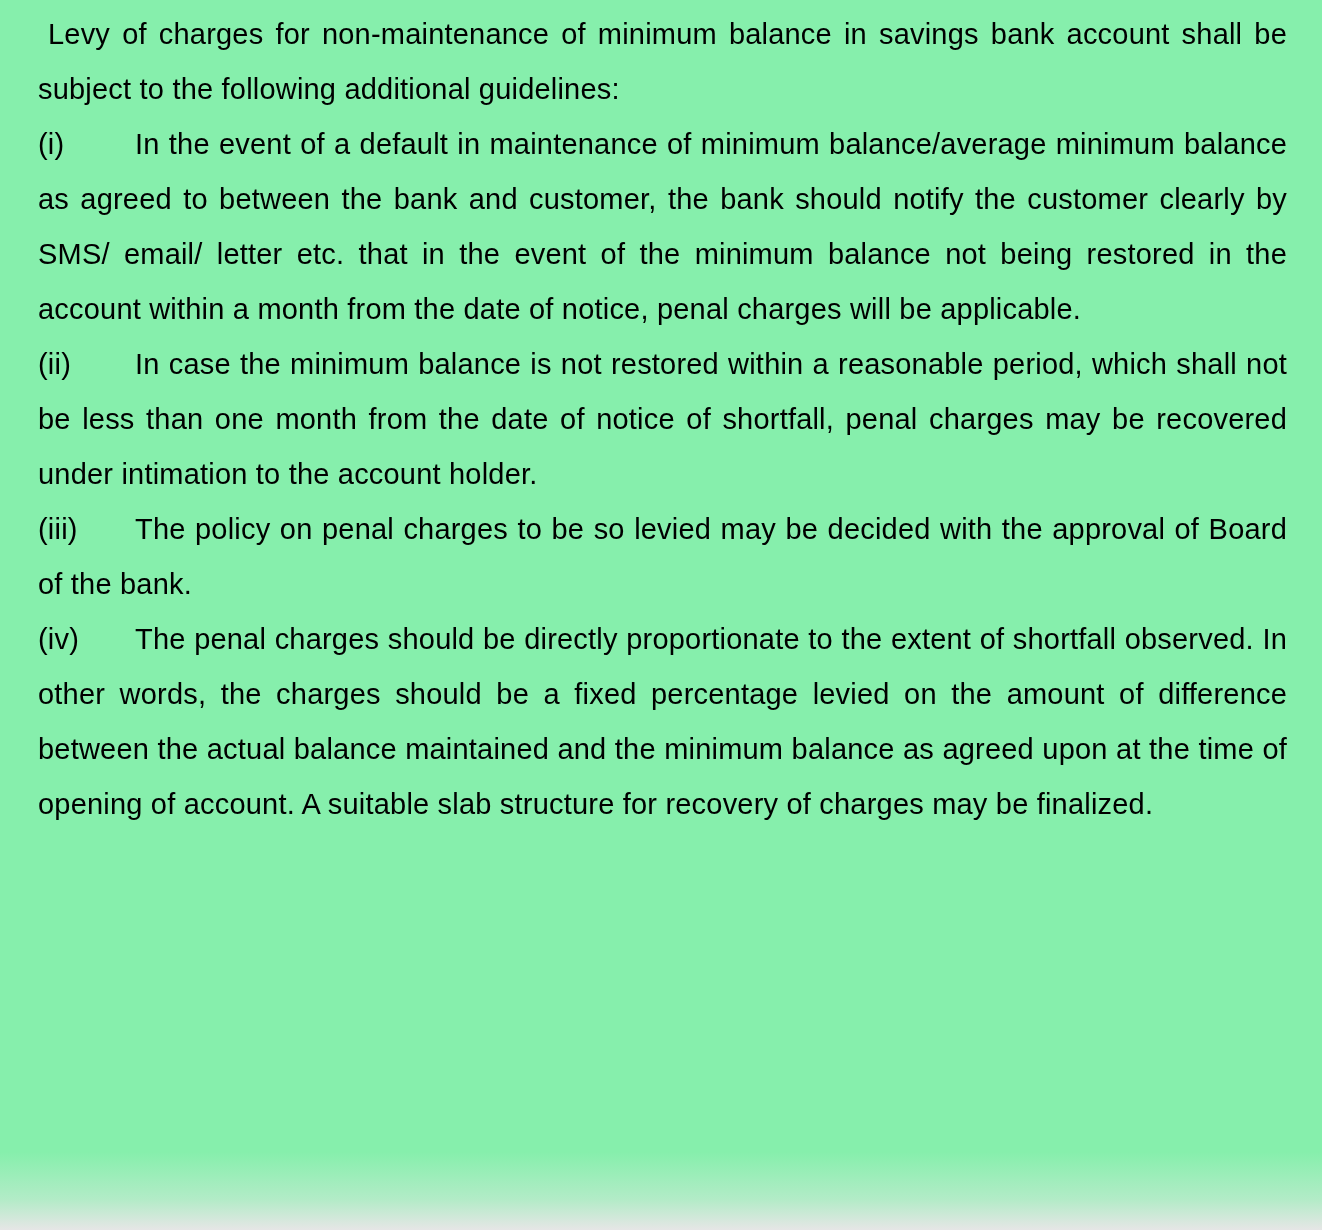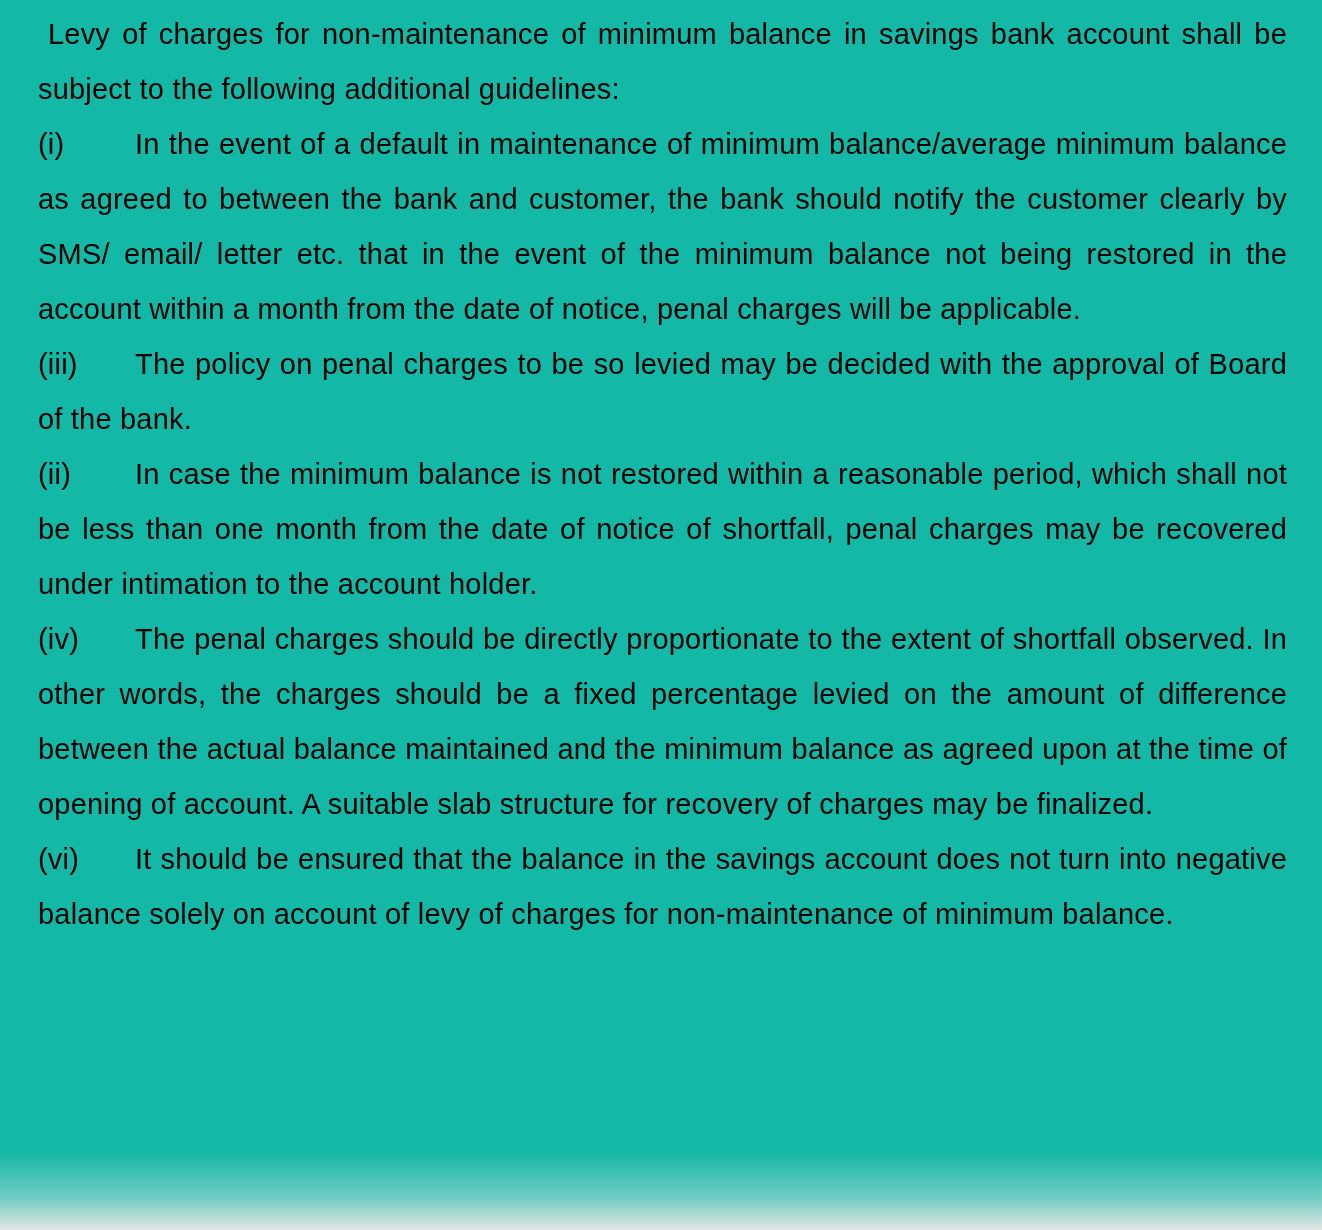--- a/index.html
+++ b/index.html
@@ -4,21 +4,21 @@
 <style>
   html, body {
     margin: 0;
     padding: 0;
     background: #ffffff;
   }
   .page {
     position: relative;
     width: 1322px;
     height: 1230px;
-    background: #14b8a6;
+    background: #86efac;
     overflow: hidden;
     box-sizing: border-box;
   }
   .doc {
     font-family: "Liberation Sans", "DejaVu Sans", sans-serif;
     font-size: 29px;
     line-height: 55px;
     color: #000000;
     text-align: justify;
     padding: 7px 35px 0 38px;
@@ -50,24 +50,23 @@
 </head>
 <body>
 
 <div class="page">
   <div class="doc">
 
     <p class="intro">Levy of charges for non-maintenance of minimum balance in savings bank account shall be subject to the following additional guidelines:</p>
 
     <p><span class="item-label">(i)</span><span>In the event of a default in maintenance of minimum balance/average minimum balance as agreed to between the bank and customer, the bank should notify the customer clearly by SMS/ email/ letter etc. that in the event of the minimum balance not being restored in the account within a month from the date of notice, penal charges will be applicable.</span></p>
 
+    <p><span class="item-label">(ii)</span><span>In case the minimum balance is not restored within a reasonable period, which shall not be less than one month from the date of notice of shortfall, penal charges may be recovered under intimation to the account holder.</span></p>
+
     <p><span class="item-label">(iii)</span><span>The policy on penal charges to be so levied may be decided with the approval of Board of the bank.</span></p>
-
-    <p><span class="item-label">(ii)</span><span>In case the minimum balance is not restored within a reasonable period, which shall not be less than one month from the date of notice of shortfall, penal charges may be recovered under intimation to the account holder.</span></p>
 
     <p><span class="item-label">(iv)</span><span>The penal charges should be directly proportionate to the extent of shortfall observed. In other words, the charges should be a fixed percentage levied on the amount of difference between the actual balance maintained and the minimum balance as agreed upon at the time of opening of account. A suitable slab structure for recovery of charges may be finalized.</span></p>
 
 
-    <p><span class="item-label">(vi)</span><span>It should be ensured that the balance in the savings account does not turn into negative balance solely on account of levy of charges for non-maintenance of minimum balance.</span></p>
 
   </div>
   <div class="bottom-fade"></div>
 </div>
 
 </body></html>

